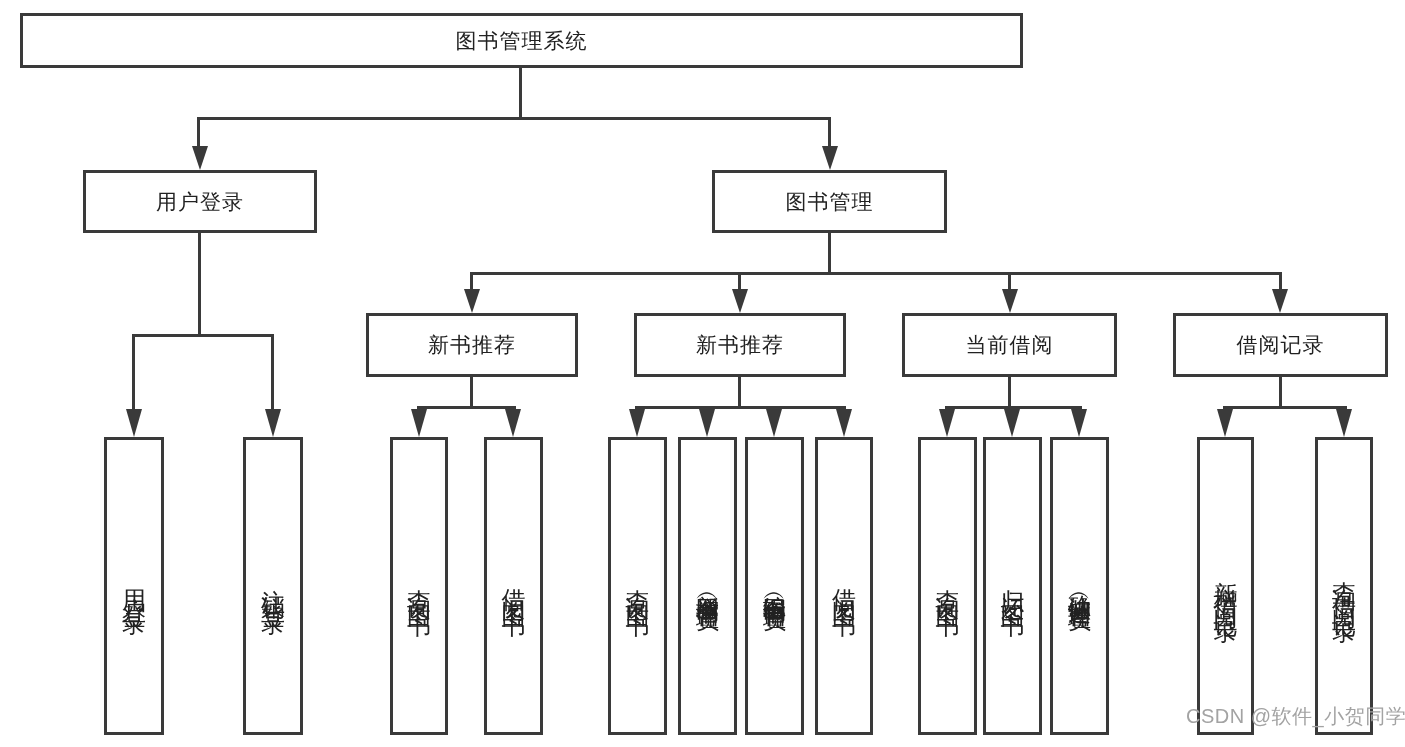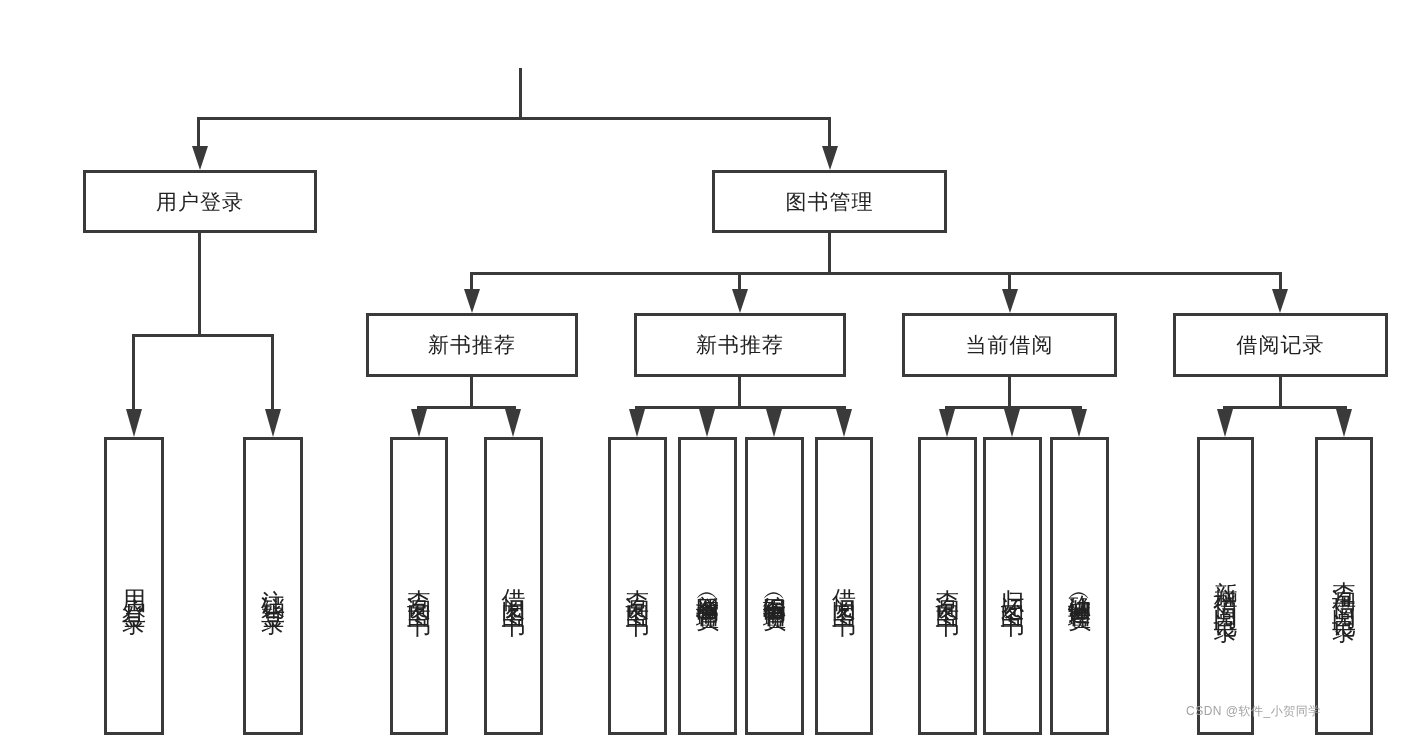--- a/index.html
+++ b/index.html
@@ -28,21 +28,21 @@
   .vline{width:3px;}
   .hline{height:3px;}
   .arrow{
     position:absolute;width:0;height:0;z-index:1;
     border-left:8px solid transparent;border-right:8px solid transparent;
     border-top:24px solid var(--line);
   }
   .arrow.long{border-top-width:28px;}
   .watermark{
     position:absolute;left:1186px;top:703px;z-index:5;
-    font-size:12px;color:var(--wm);letter-spacing:0.5px;white-space:nowrap;
+    font-size:20px;color:var(--wm);letter-spacing:0.5px;white-space:nowrap;
   }
 </style>
 </head>
 <body>
 
 <div class="canvas">
 
   <div class="vline" style="left:519px;top:68px;height:52px;"></div>
   <div class="hline" style="left:197px;top:117px;width:634px;"></div>
   <div class="vline" style="left:197px;top:117px;height:33px;"></div>
@@ -86,20 +86,21 @@
   <div class="arrow long" style="left:629px;top:409px;"></div>
   <div class="arrow long" style="left:699px;top:409px;"></div>
   <div class="arrow long" style="left:766px;top:409px;"></div>
   <div class="arrow long" style="left:836px;top:409px;"></div>
   <div class="arrow long" style="left:939px;top:409px;"></div>
   <div class="arrow long" style="left:1004px;top:409px;"></div>
   <div class="arrow long" style="left:1071px;top:409px;"></div>
   <div class="arrow long" style="left:1217px;top:409px;"></div>
   <div class="arrow long" style="left:1336px;top:409px;"></div>
 
+  <div class="box" style="left:20px;top:13px;width:1003px;height:55px;">图书管理系统</div>
 
   <div class="box" style="left:83px;top:170px;width:234px;height:63px;">用户登录</div>
   <div class="box" style="left:366px;top:313px;width:212px;height:64px;">新书推荐</div>
 
   <div class="box" style="left:712px;top:170px;width:235px;height:63px;">图书管理</div>
   <div class="box" style="left:634px;top:313px;width:212px;height:64px;">新书推荐</div>
   <div class="box" style="left:902px;top:313px;width:215px;height:64px;">当前借阅</div>
   <div class="box" style="left:1173px;top:313px;width:215px;height:64px;">借阅记录</div>
 
   <div class="box vbox" style="left:104px;top:437px;width:60px;height:298px;">用户登录</div>

